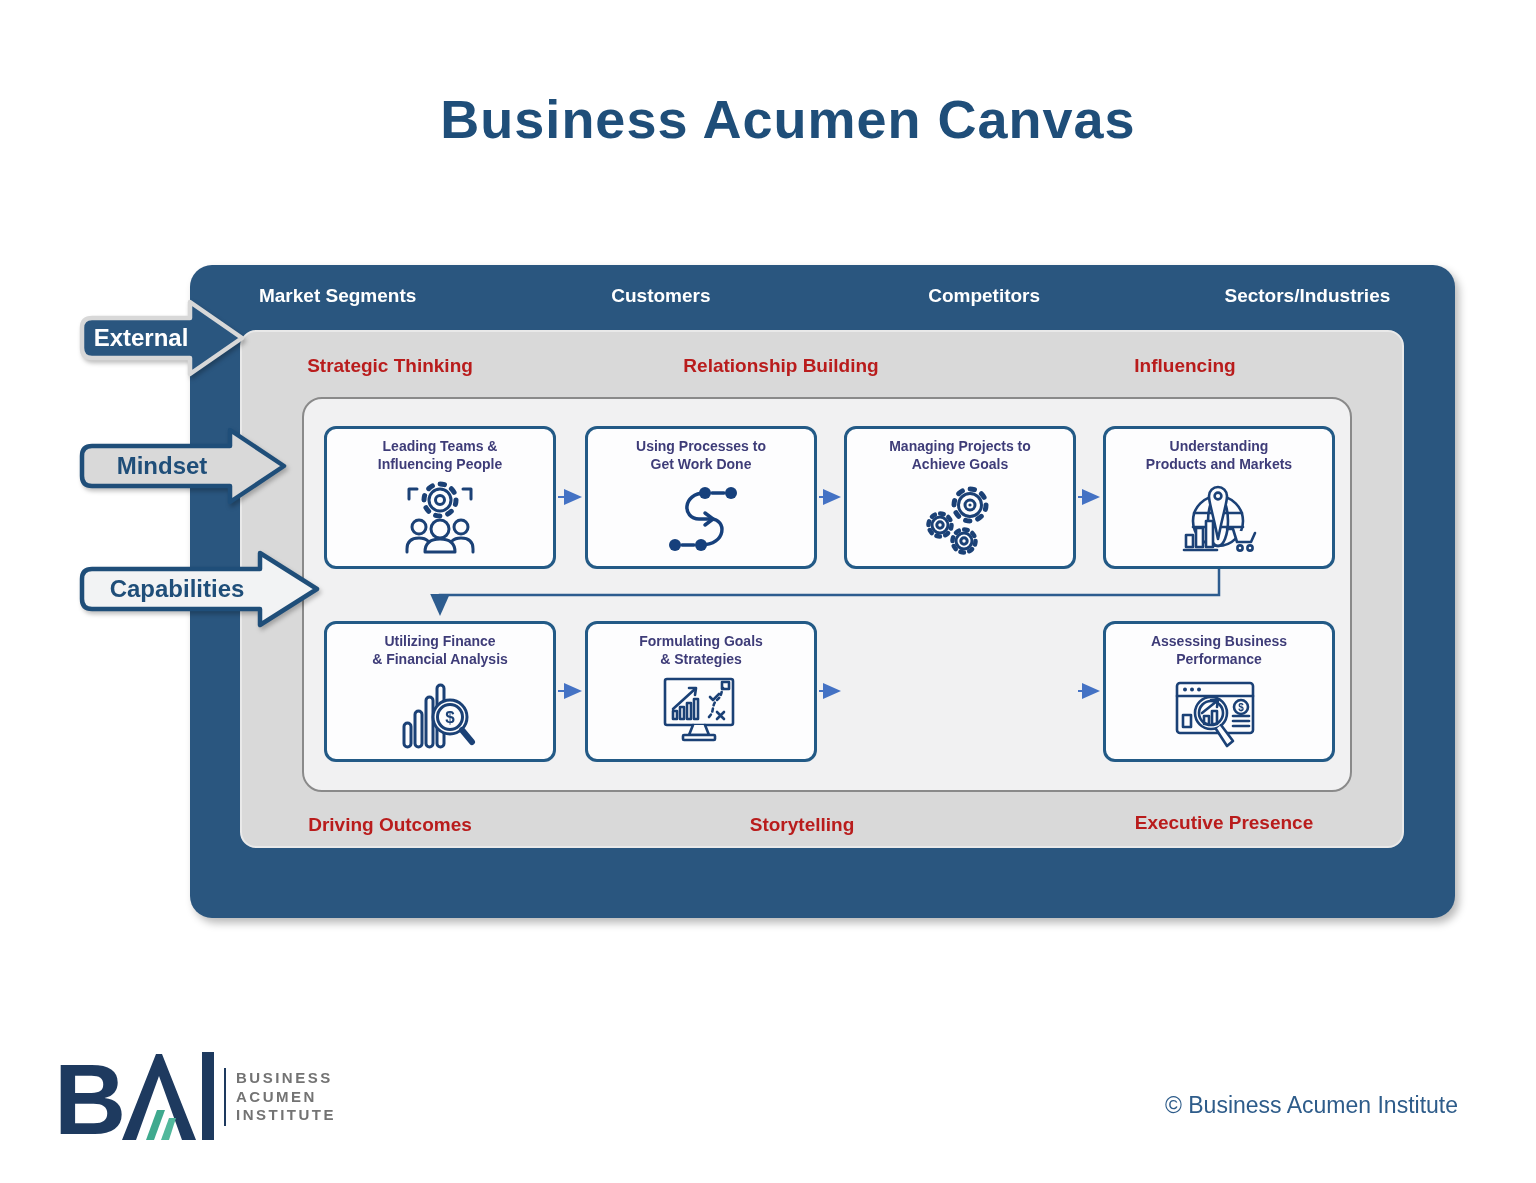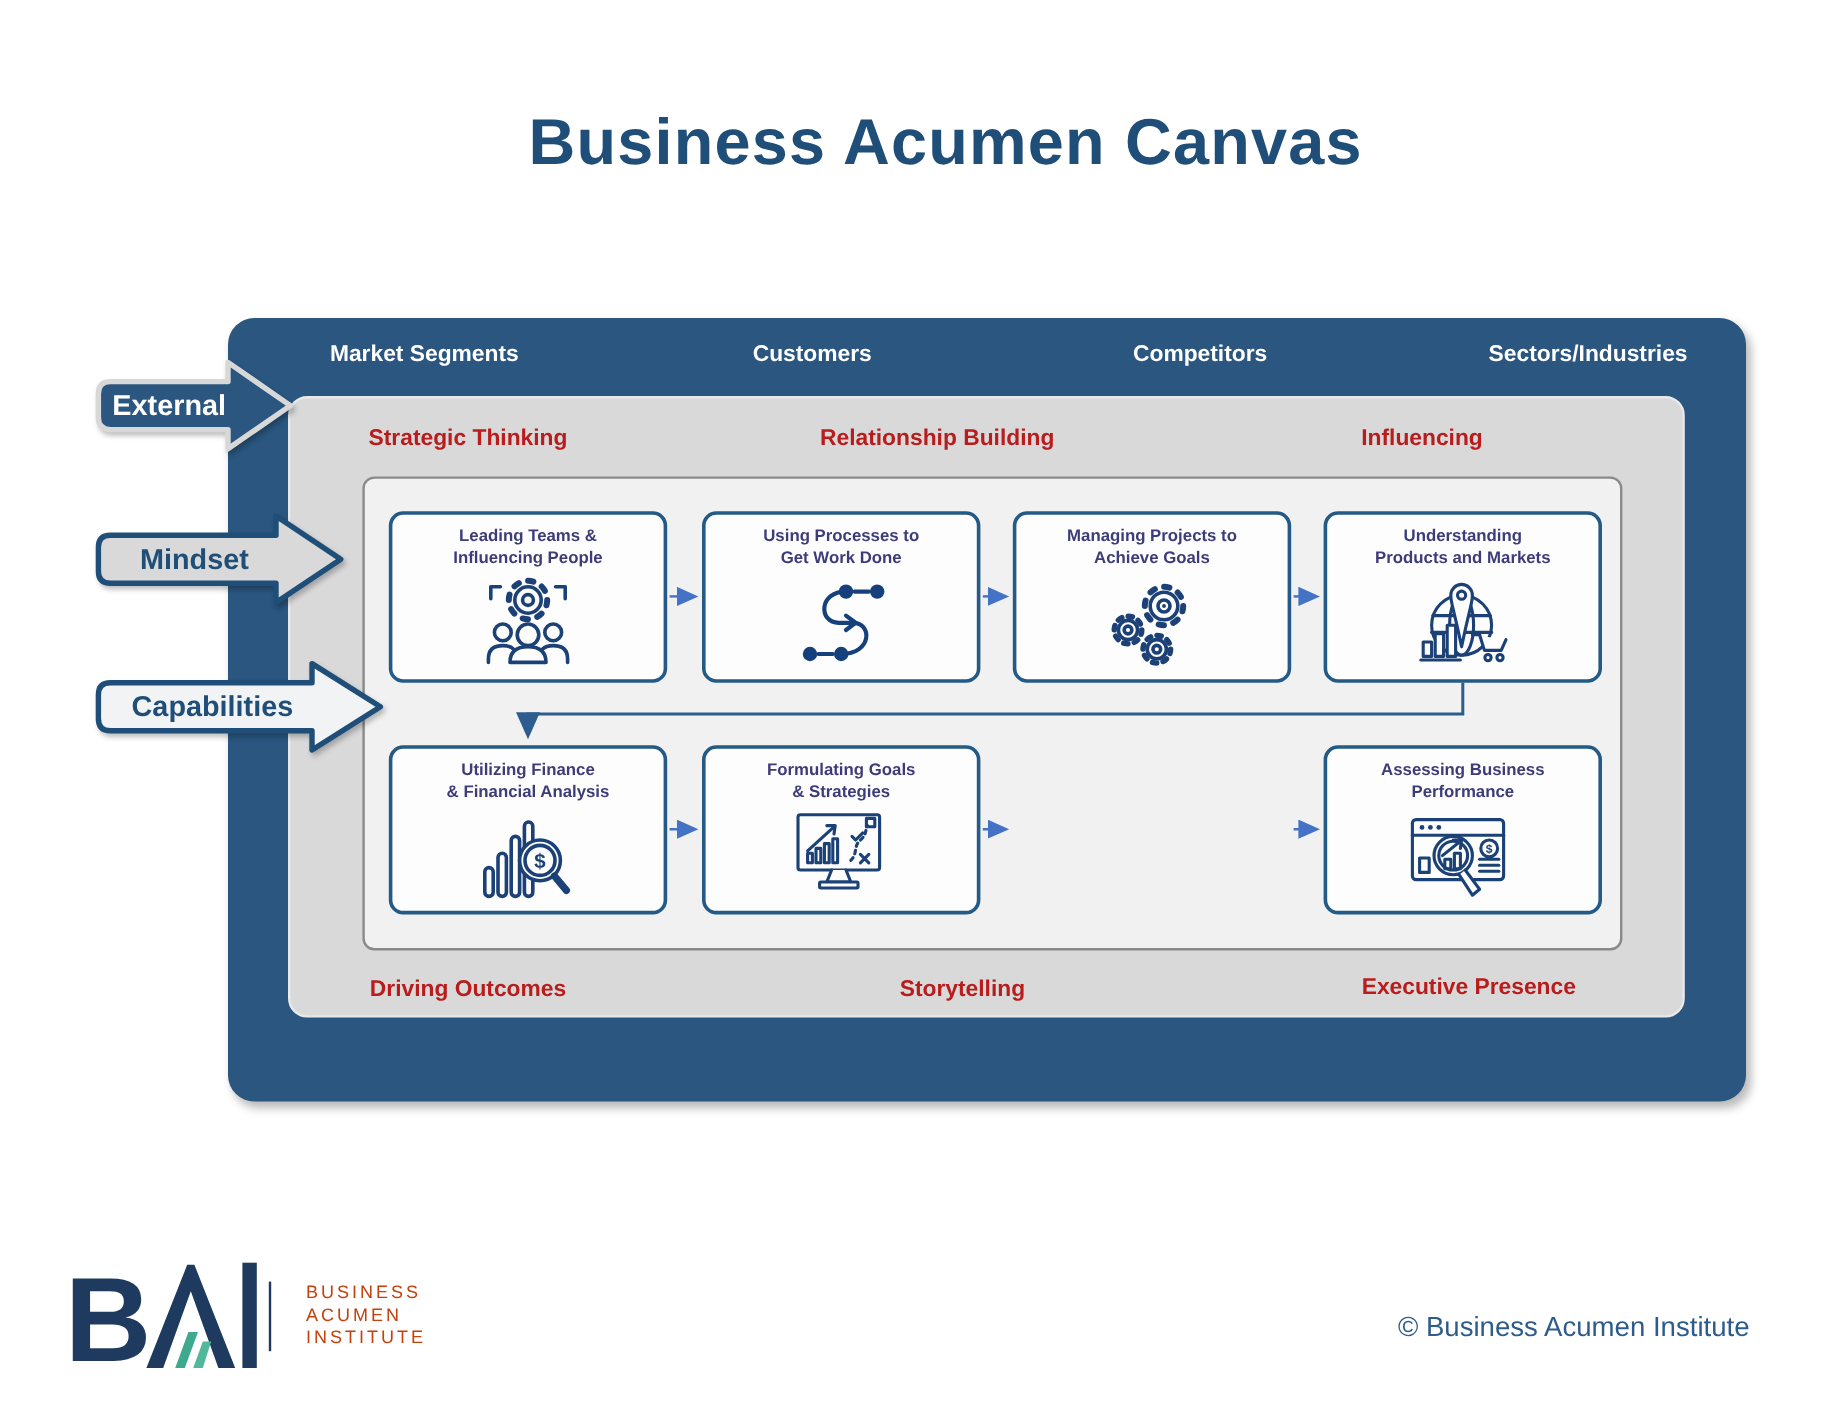--- a/index.html
+++ b/index.html
@@ -5,53 +5,53 @@
   html,body{margin:0;padding:0;background:#fff;}
   body{font-family:"Liberation Sans",sans-serif;}
   #page{position:relative;width:1536px;height:1183px;background:#ffffff;overflow:hidden;}
 
   .title{position:absolute;top:88px;left:0;width:100%;text-align:center;
          font-size:54px;font-weight:600;color:#1f4e79;letter-spacing:1px;padding-left:20px;}
 
   
   .canvas{position:absolute;left:190px;top:265px;width:1265px;height:653px;
           background:#2a567f;border-radius:22px;box-shadow:4px 5px 8px rgba(0,0,0,.28);}
-  .ring-row{position:absolute;left:16px;width:100%;display:grid;grid-template-columns:repeat(4,1fr);gap:28px;}
+  .ring-row{position:absolute;left:0;width:100%;display:grid;grid-template-columns:repeat(4,1fr);gap:28px;}
   .ring-row span{justify-self:center;color:#ffffff;font-weight:bold;font-size:19px;white-space:nowrap;}
   .ring-top{top:20px;}
   .ring-bottom{top:612px;}
 
   
   .band{position:absolute;left:50px;top:65px;width:1164px;height:518px;
         background:#d9d9d9;border:2px solid #e9e9e9;border-radius:16px;box-sizing:border-box;}
   .band-label{position:absolute;transform:translateX(-50%);color:#b91c1c;
               font-weight:bold;font-size:19px;white-space:nowrap;}
 
   
   .inner{position:absolute;left:60px;top:65px;width:1050px;height:395px;
-         background:#f1f1f2;border:2px solid #8a8a8a;border-radius:10px;box-sizing:border-box;}
+         background:#f1f1f2;border:2px solid #8a8a8a;border-radius:20px;box-sizing:border-box;}
   .flow{position:absolute;left:0;top:0;pointer-events:none;}
 
   .card{position:absolute;width:232px;background:#fdfdfe;border:3px solid #235a86;
         border-radius:12px;box-sizing:border-box;display:flex;flex-direction:column;
         align-items:center;padding-top:9px;}
   .card.r1{height:143px;} .card.r2{height:141px;}
   .card-title{font-weight:bold;font-size:14px;color:#3e3c78;text-align:center;
               white-space:pre-line;line-height:1.28;}
   .card svg{margin-top:2px;}
 
   
   .side-arrow{position:absolute;filter:drop-shadow(2px 3px 2px rgba(0,0,0,.25));}
   .side-arrow text{font-weight:bold;font-size:24px;}
 
   
   .logo{position:absolute;left:58px;top:1052px;display:flex;align-items:center;}
   .logo-divider{width:2px;height:58px;background:#1e3a5f;margin:0 10px 0 6px;}
   .logo-text{display:flex;flex-direction:column;justify-content:center;}
-  .logo-text span{color:#c2410c;font-weight:normal;font-size:15px;letter-spacing:2.5px;line-height:1.25;margin-left:19px;}
+  .logo-text span{color:#737373;font-weight:bold;font-size:15px;letter-spacing:2.5px;line-height:1.25;}
   .copyright{position:absolute;right:78px;top:1092px;font-size:23px;color:#2e5c8a;}
 </style>
 </head>
 <body>
 
 <div id="page">
 
   <div class="title">Business Acumen Canvas</div>
 
   <div class="canvas">

